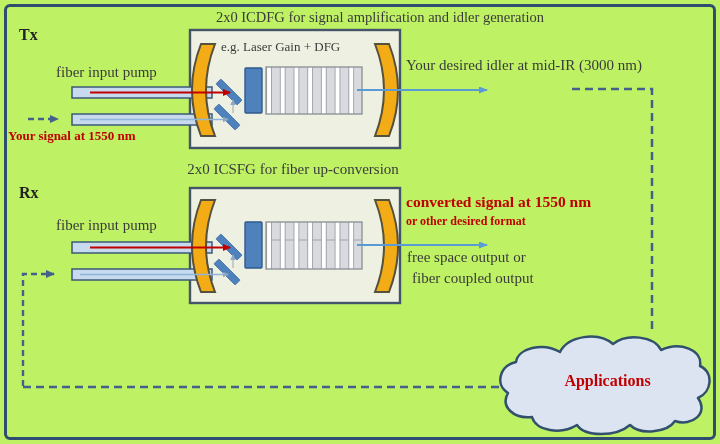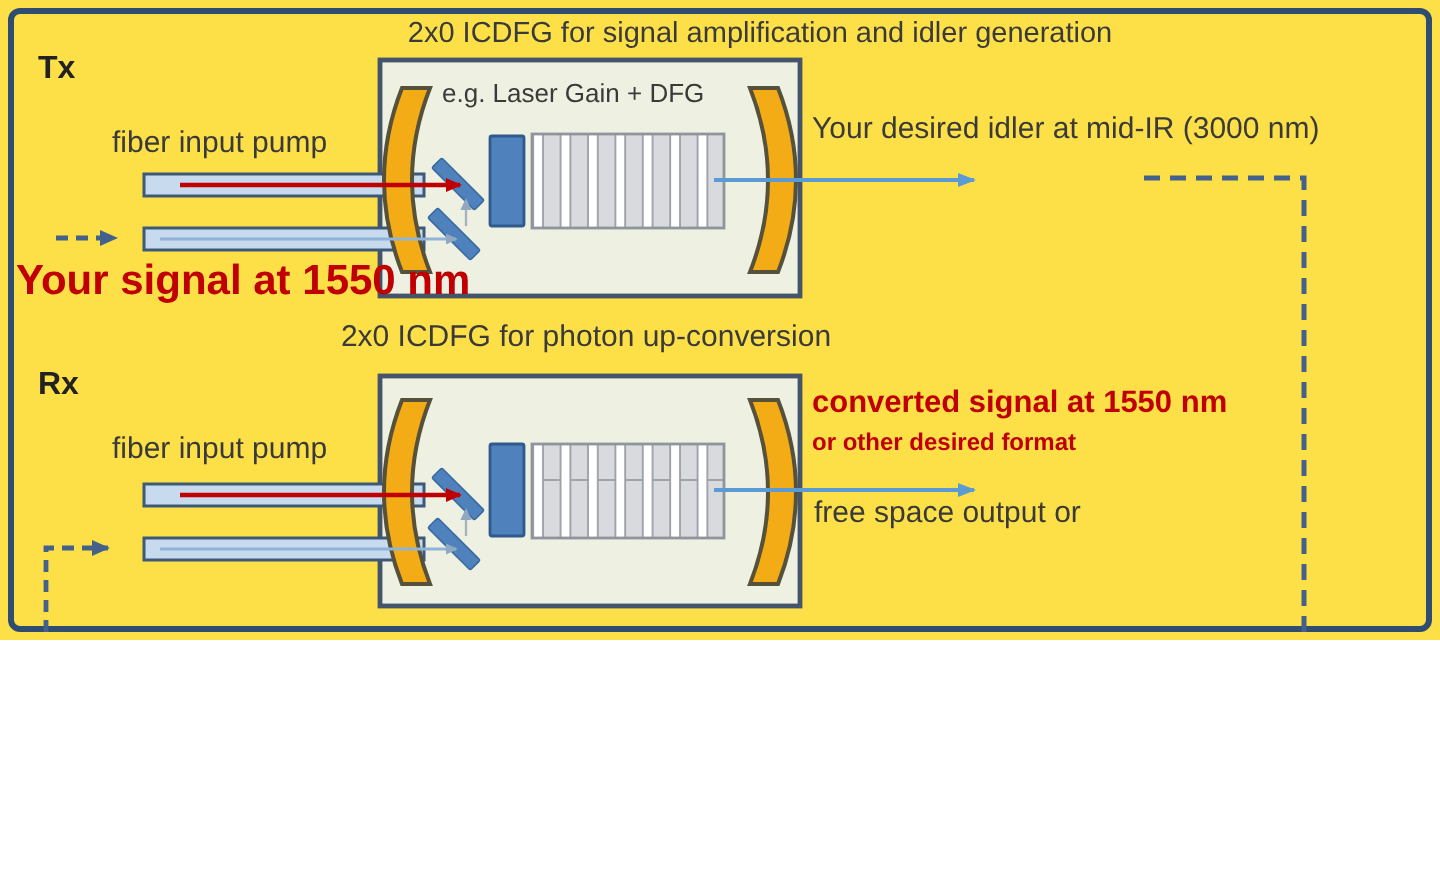--- a/index.html
+++ b/index.html
@@ -1,18 +1,18 @@
 <!DOCTYPE html>
 <html><head>
 <meta charset="utf-8">
 <style>
   html,body{margin:0;padding:0;background:#fff;}
   #stage{
-    position:relative;width:720px;height:320px;background:#fde047;overflow:hidden;
-    font-family:Liberation Sans, sans-serif;
+    position:relative;width:720px;height:444px;background:#bef264;overflow:hidden;
+    font-family:Liberation Serif, serif;
   }
   #frame{
     position:absolute;left:4px;top:4px;right:4px;bottom:4px;
     border:3px solid #2e4d70;border-radius:6px;
   }
   svg.layer{position:absolute;left:0;top:0;}
   .lbl{position:absolute;color:#3a3a3a;line-height:1.25;white-space:nowrap;}
   .bold{font-weight:bold;}
   .red{color:#c00000;font-weight:bold;}
   .center{text-align:center;}
@@ -98,24 +98,25 @@
              C 561,435 536,431 532,417
              C 514,419 500,407 508,393
              C 495,385 499,366 516,362
              C 518,348 543,342 560,352 Z" fill="#dde4f1" stroke="#31506e" stroke-width="2.5" stroke-linejoin="round"></path>
   </svg>
 
   <div class="lbl center" style="left:150px;top:8px;width:460px;font-size:14.5px;">2x0 ICDFG for signal amplification and idler generation</div>
   <div class="lbl bold" style="left:19px;top:25px;font-size:16px;color:#222;">Tx</div>
   <div class="lbl" style="left:56px;top:63px;font-size:15px;">fiber input pump</div>
   <div class="lbl" style="left:221px;top:39px;font-size:13px;">e.g. Laser Gain + DFG</div>
-  <div class="lbl red" style="left:8px;top:128px;font-size:21px;">Your signal at 1550 nm</div>
+  <div class="lbl red" style="left:8px;top:128px;font-size:13px;">Your signal at 1550 nm</div>
   <div class="lbl" style="left:406px;top:56px;font-size:15px;">Your desired idler at mid-IR (3000 nm)</div>
 
-  <div class="lbl center" style="left:143px;top:160px;width:300px;font-size:15px;">2x0 ICDFG for photon up-conversion</div>
+  <div class="lbl center" style="left:143px;top:160px;width:300px;font-size:15px;">2x0 ICSFG for fiber up-conversion</div>
   <div class="lbl bold" style="left:19px;top:183px;font-size:16px;color:#222;">Rx</div>
   <div class="lbl" style="left:56px;top:216px;font-size:15px;">fiber input pump</div>
   <div class="lbl red" style="left:406px;top:192px;font-size:15.5px;">converted signal at 1550 nm</div>
   <div class="lbl red" style="left:406px;top:214px;font-size:12px;">or other desired format</div>
   <div class="lbl" style="left:407px;top:248px;font-size:15px;">free space output or</div>
+  <div class="lbl" style="left:412px;top:269px;font-size:15px;">fiber coupled output</div>
 
   <div class="lbl red center" style="left:535px;top:371px;width:145px;font-size:16px;">Applications</div>
 </div>
 
 </body></html>

